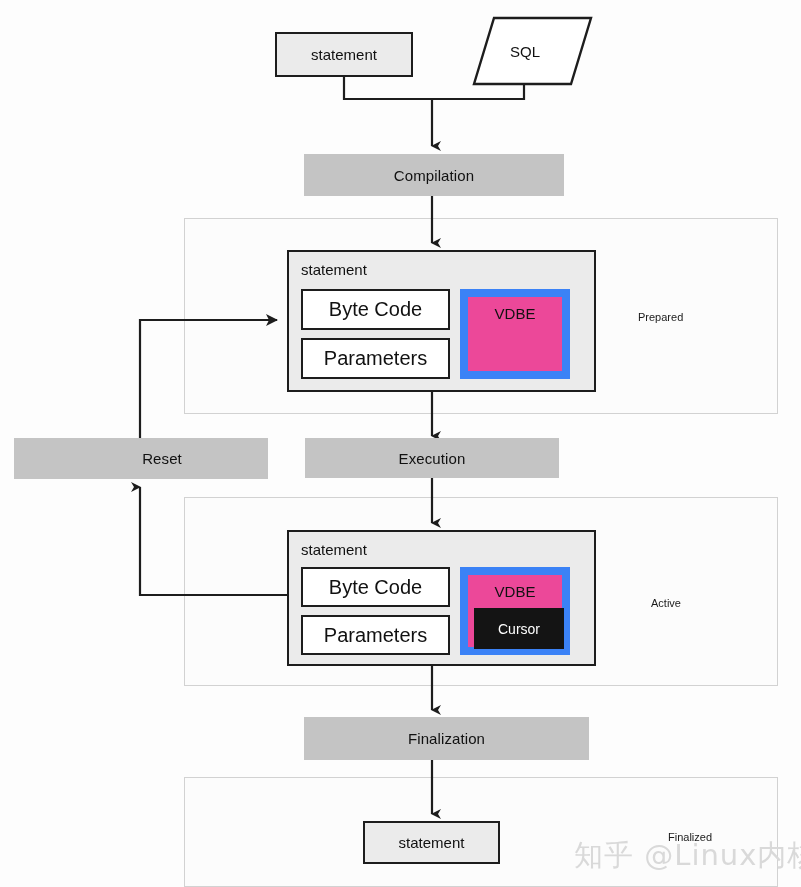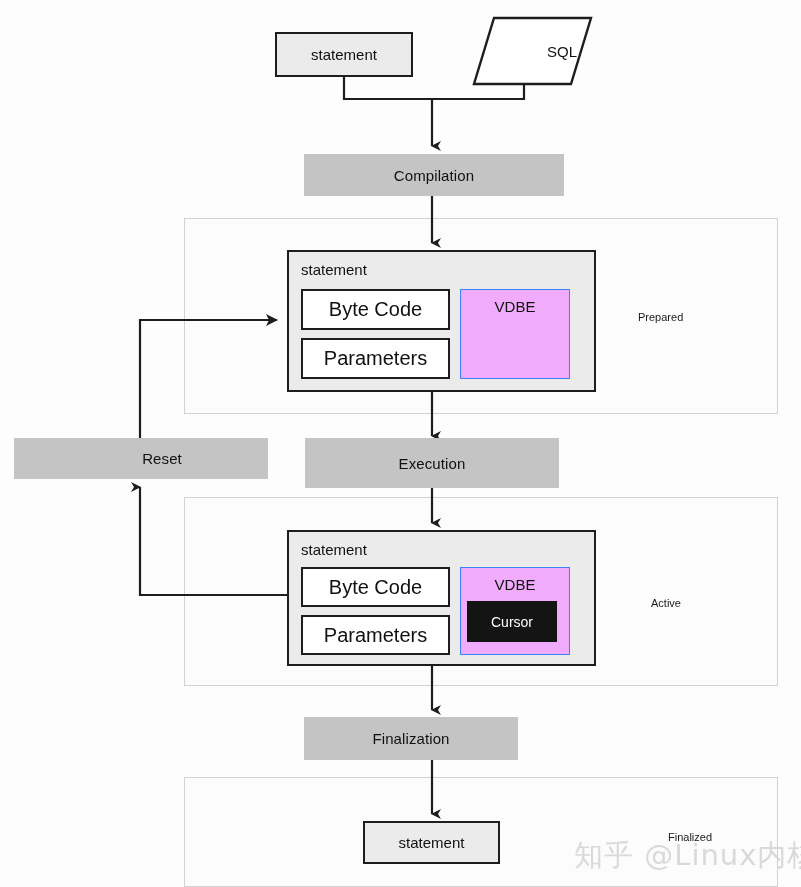--- a/index.html
+++ b/index.html
@@ -71,22 +71,22 @@
     border: 2px solid #1d1d1d;
     box-sizing: border-box;
     display: flex;
     align-items: center;
     justify-content: center;
     font-size: 20px;
     color: #111111;
   }
   .vdbe-box {
     position: absolute;
-    background: #f0abfc;
-    border: 1px solid #3b82f6;
+    background: #ec4899;
+    border: 8px solid #3b82f6;
     box-sizing: border-box;
   }
   .vdbe-label {
     position: absolute;
     left: 0;
     right: 0;
     top: 8px;
     text-align: center;
     font-size: 15px;
     color: #111111;
@@ -172,21 +172,21 @@
 
   <div class="term-box" style="left:275px; top:32px; width:138px; height:45px;">
     <span>statement</span>
   </div>
 
   <div class="sql-shape" style="left:470px; top:14px; width:125px; height:75px;">
     <svg width="125" height="75" viewBox="0 0 125 75" xmlns="http://www.w3.org/2000/svg">
       <polygon points="24,4 121,4 101,70 4,70" fill="#ffffff" stroke="#1d1d1d" stroke-width="2.4"></polygon>
     </svg>
   </div>
-  <div class="sql-label" style="left:510px; top:43px;margin-left:37px;">SQL</div>
+  <div class="sql-label" style="left:510px; top:43px;">SQL</div>
 
   <div class="proc-box" style="left:304px; top:154px; width:260px; height:42px;">
     <span>Compilation</span>
   </div>
 
   <div class="panel-label" style="left:638px; top:311px;">Prepared</div>
 
   <div class="stmt-container" style="left:287px; top:250px; width:309px; height:142px;">
     <span class="stmt-title">statement</span>
 
@@ -198,21 +198,21 @@
     </div>
     <div class="vdbe-box" style="left:171px; top:37px; width:110px; height:90px;">
       <span class="vdbe-label">VDBE</span>
     </div>
   </div>
 
   <div class="proc-box" style="left:14px; top:438px; width:254px; height:41px;padding-left:42px;">
     <span>Reset</span>
   </div>
 
-  <div class="proc-box" style="left:305px; top:438px; width:254px; height:50px;">
+  <div class="proc-box" style="left:305px; top:438px; width:254px; height:40px;">
     <span>Execution</span>
   </div>
 
   <div class="panel-label" style="left:651px; top:597px;">Active</div>
 
   <div class="stmt-container" style="left:287px; top:530px; width:309px; height:136px;">
     <span class="stmt-title">statement</span>
 
     <div class="inner-box" style="left:12px; top:35px; width:149px; height:40px;">
       <span>Byte Code</span>
@@ -221,21 +221,21 @@
       <span>Parameters</span>
     </div>
     <div class="vdbe-box" style="left:171px; top:35px; width:110px; height:88px;">
       <span class="vdbe-label">VDBE</span>
       <div class="cursor-box" style="left:6px; top:33px; width:90px; height:41px;">
         <span>Cursor</span>
       </div>
     </div>
   </div>
 
-  <div class="proc-box" style="left:304px; top:717px; width:214px; height:43px;">
+  <div class="proc-box" style="left:304px; top:717px; width:285px; height:43px;">
     <span>Finalization</span>
   </div>
 
   <div class="panel-label" style="left:620px; top:831px;margin-left:48px;">Finalized</div>
 
   <div class="term-box" style="left:363px; top:821px; width:137px; height:43px;">
     <span>statement</span>
   </div>
 
   <div class="watermark" style="left:574px; top:836px;">知乎 @Linux内核库</div>

